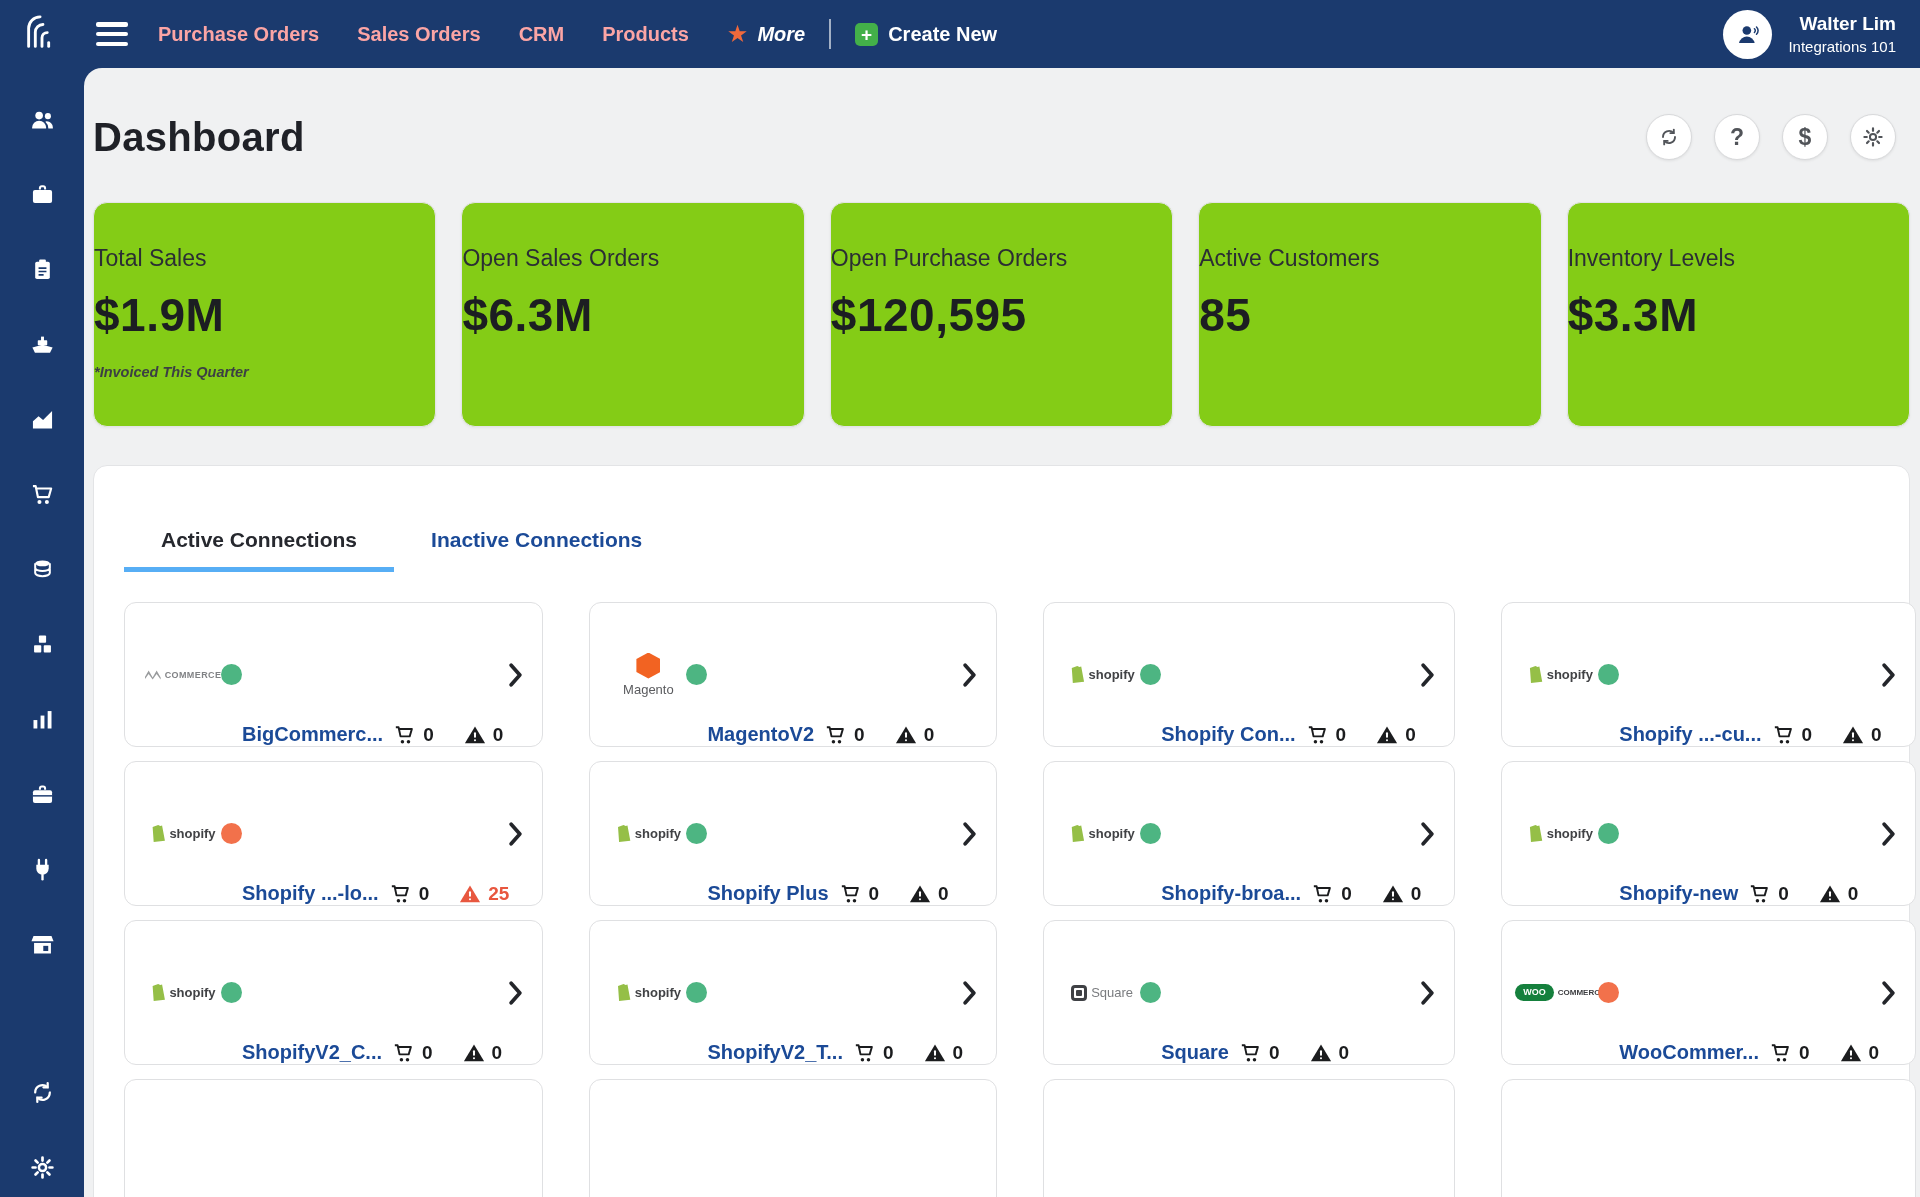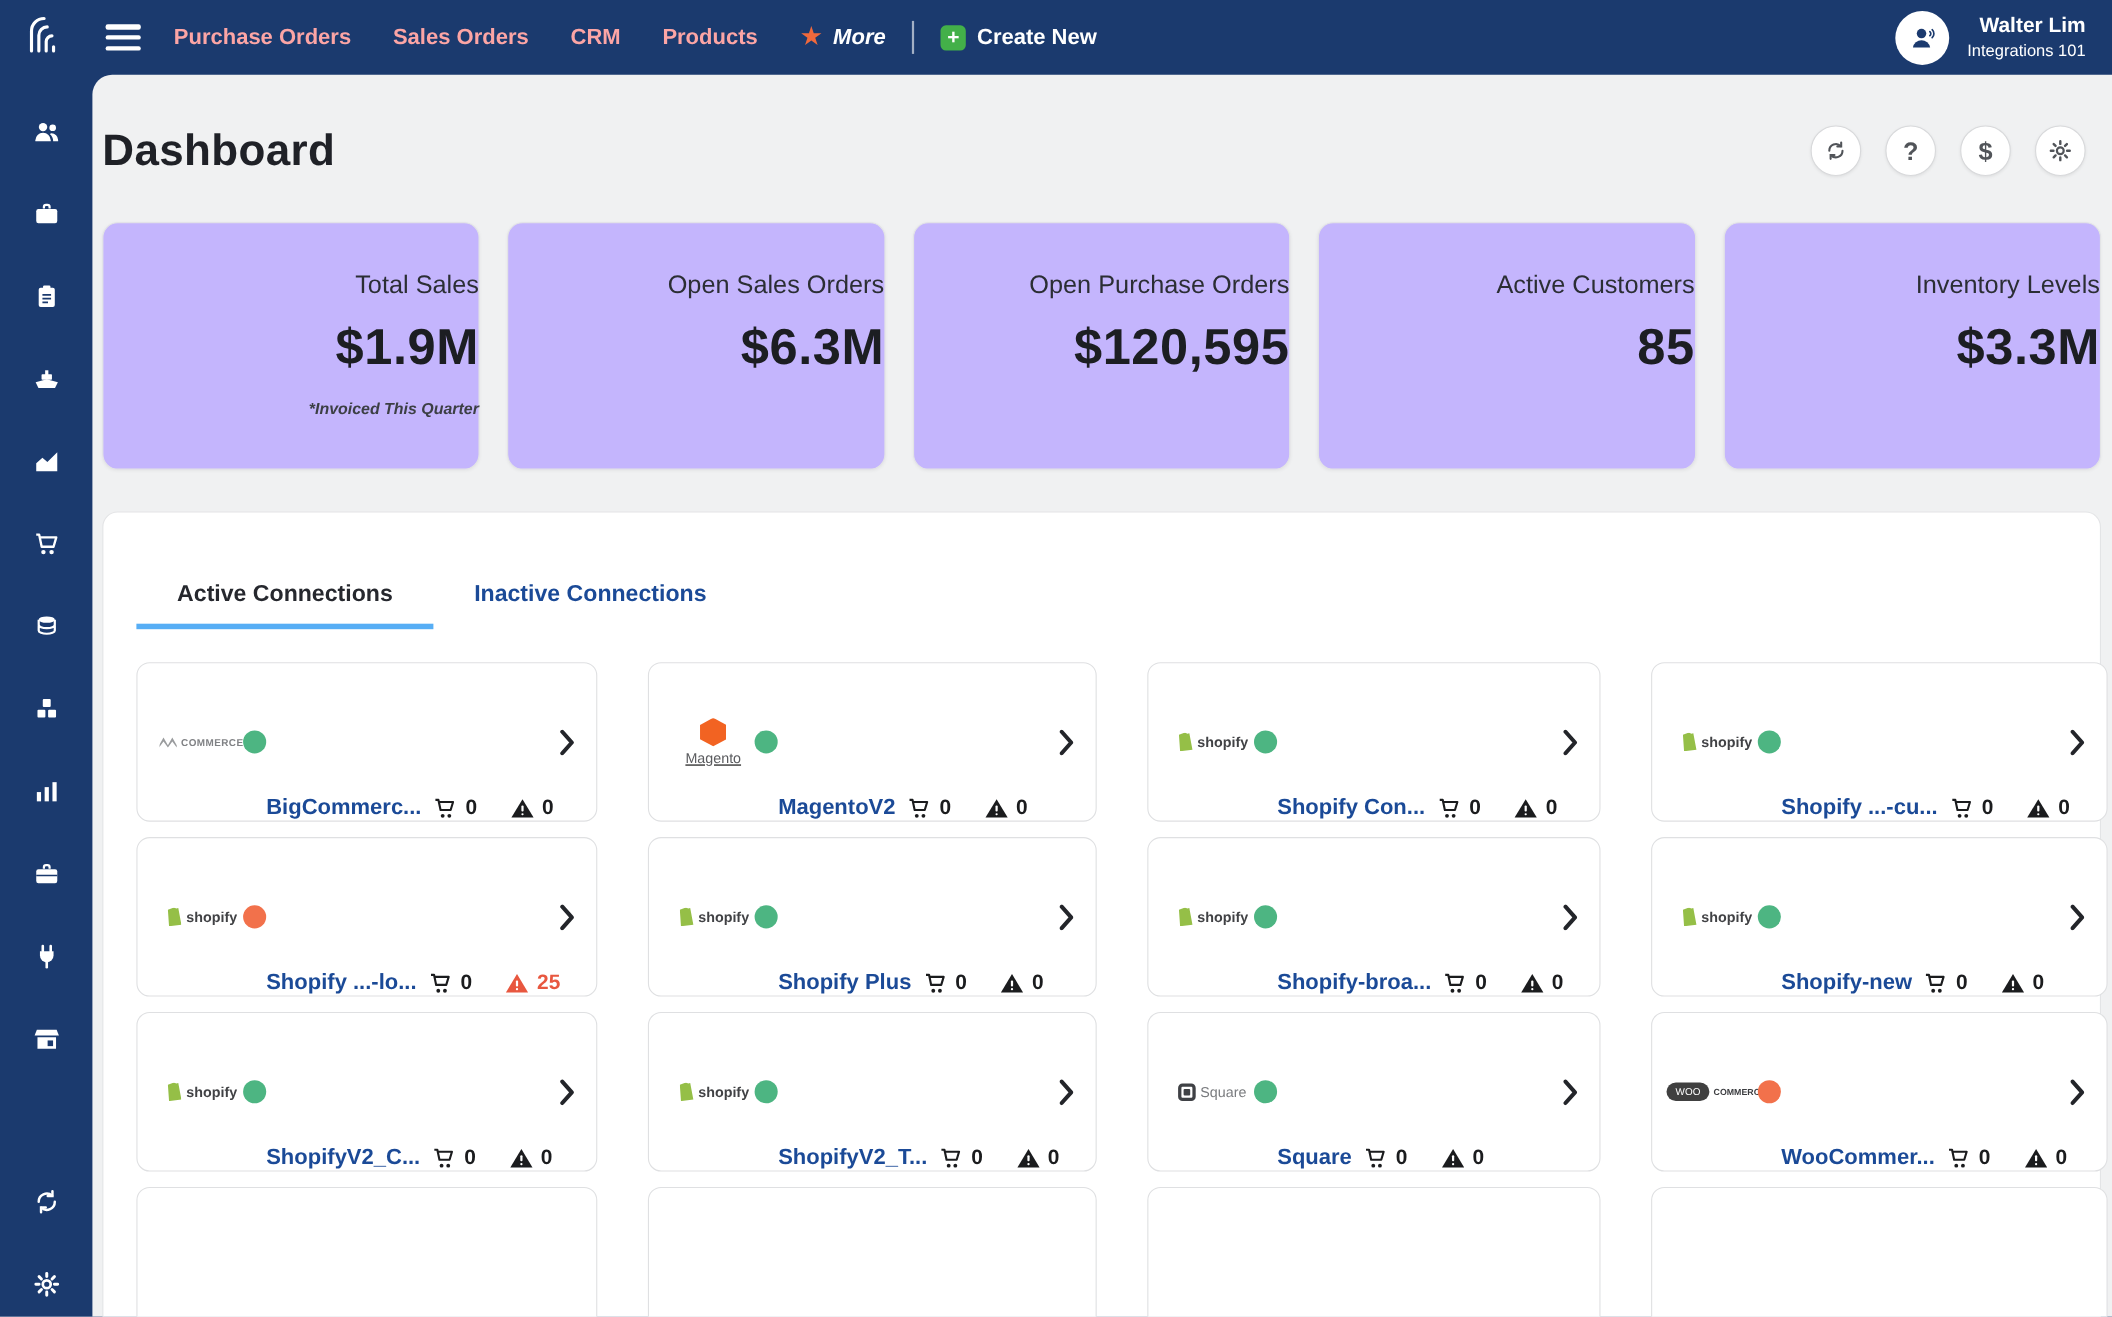--- a/index.html
+++ b/index.html
@@ -41,42 +41,42 @@
   .icon-btn{width:46px;height:46px;border-radius:50%;background:#fff;border:1px solid #d8d9db;box-shadow:0 1px 3px rgba(0,0,0,.08);display:flex;align-items:center;justify-content:center;color:#515459;cursor:pointer;font-size:23px;font-weight:700;}
   .icon-btn svg{width:24px;height:24px;}
   
   .tabs{display:flex;margin-top:30px;}
   .tab{padding:12px 37px 15px;font-size:21px;font-weight:700;color:#1b3a6e;border-bottom:5px solid transparent;cursor:pointer;white-space:nowrap;}
   .tab.active{border-bottom-color:#57aef5;}
   .tabs--panel .tab{color:#1b4a97;}
   .tabs--panel .tab.active{color:#26282e;}
   
   .kpi-row{display:flex;gap:25px;margin-top:40px;}
-  .kpi-card{flex:1;background:#c4b5fd;border:1px solid #e3e4e6;border-radius:14px;box-shadow:0 1px 3px rgba(0,0,0,.05);height:225px;text-align:right;padding-top:42px;}
+  .kpi-card{flex:1;background:#84cc16;border:1px solid #e3e4e6;border-radius:14px;box-shadow:0 1px 3px rgba(0,0,0,.05);height:225px;text-align:left;padding-top:42px;}
   .kpi-label{font-size:23px;color:#2b2e34;}
   .kpi-value{font-size:46px;font-weight:800;color:#1c1e22;margin-top:16px;letter-spacing:.5px;}
   .kpi-note{font-size:14.5px;font-style:italic;font-weight:700;color:#3c3f44;margin-top:22px;}
   .kpi-note:empty{display:none;}
   
   .panel{margin-top:38px;background:#fff;border:1px solid #e3e4e6;border-radius:14px 14px 0 0;min-height:740px;padding:20px 30px 30px;}
   .conn-grid{display:grid;grid-template-columns:repeat(4,1fr);column-gap:46px;row-gap:14px;margin-top:30px;}
   .conn-card{height:145px;border:1.5px solid #dfe0e2;border-radius:12px;display:flex;align-items:center;padding:0 20px 0 14px;background:#fff;cursor:pointer;}
   .logo{width:88px;display:flex;align-items:center;justify-content:center;gap:4px;flex:none;}
   .logo-mark:empty{display:inline-block;}
   .logo--shopify .logo-mark{width:15px;height:17px;background:#95bf47;clip-path:polygon(15% 12%,52% 0,66% 6%,78% 3%,97% 92%,22% 100%);}
   .logo--shopify .logo-text{font-size:13px;font-weight:700;color:#414245;}
-  .logo--magento{flex-direction:column;gap:3px;text-decoration:underline;}
+  .logo--magento{flex-direction:column;gap:3px;}
   .logo--magento .logo-mark{width:24px;height:26px;background:#f26322;clip-path:polygon(50% 0,100% 25%,100% 75%,50% 100%,0 75%,0 25%);}
   .logo--magento .logo-text{font-size:13px;color:#5a5b5e;}
   .logo--bigcommerce .logo-mark{width:16px;height:10px;background:#9a9c9e;clip-path:polygon(0 80%,25% 10%,50% 80%,75% 10%,100% 80%,100% 100%,75% 45%,50% 100%,25% 45%,0 100%);}
   .logo--bigcommerce .logo-text{font-size:9px;font-weight:700;letter-spacing:.4px;color:#808285;}
   .logo--square .logo-mark{width:16px;height:16px;border:3px solid #3f4145;border-radius:4px;position:relative;}
   .logo--square .logo-mark::after{content:"";position:absolute;inset:2px;background:#3f4145;border-radius:1px;}
   .logo--square .logo-text{font-size:13px;color:#7a7c7f;}
-  .logo--woocommerce .logo-mark{background:#404040;color:#fff;font-size:9px;font-weight:400;padding:4px 8px;border-radius:10px;line-height:1;}
+  .logo--woocommerce .logo-mark{background:#15803d;color:#fff;font-size:9px;font-weight:700;padding:4px 8px;border-radius:10px;line-height:1;}
   .logo--woocommerce .logo-text{font-size:8px;font-weight:700;color:#3c3d40;}
   .logo--amazon .logo-text,.logo--ebay .logo-text,.logo--etsy .logo-text,.logo--newegg .logo-text{font-size:11px;color:#6f7174;}
   .dot{width:21px;height:21px;border-radius:50%;flex:none;margin-left:-6px;}
   .dot-green{background:#4db582;}
   .dot-orange{background:#f2714b;}
   .conn-mid{flex:1;display:flex;flex-direction:row;align-items:flex-end;align-self:stretch;padding-top:28px;gap:11px;}
   .conn-name{font-size:20px;font-weight:700;color:#1b4a97;text-decoration:none;white-space:nowrap;}
   .counts{display:flex;gap:30px;align-items:center;}
   .count-group{display:flex;align-items:center;gap:7px;font-size:19px;font-weight:700;color:#1b1c1e;}
   .count-group svg{width:22px;height:22px;}

